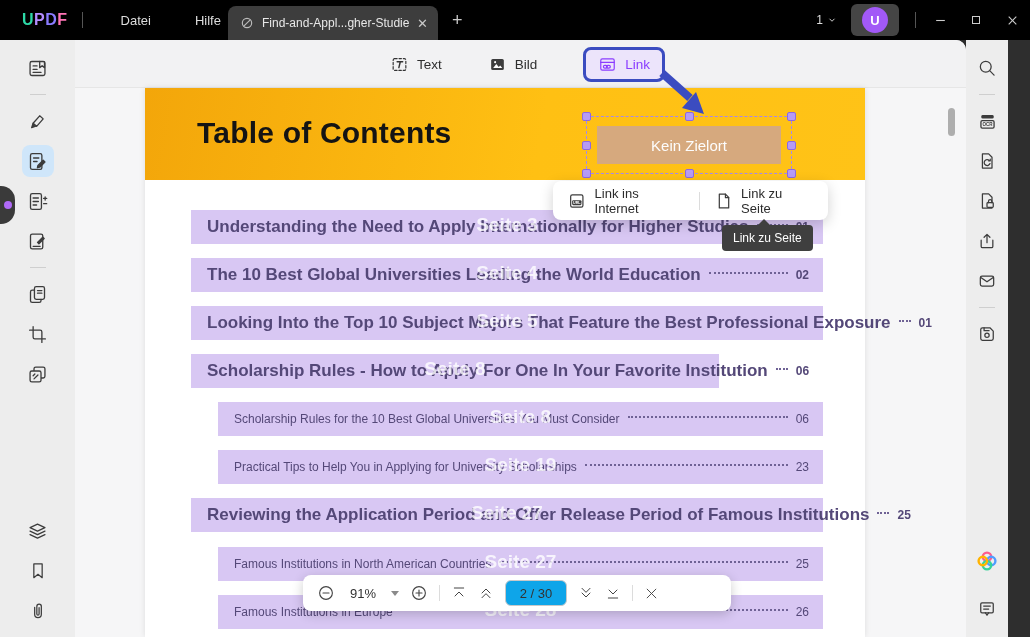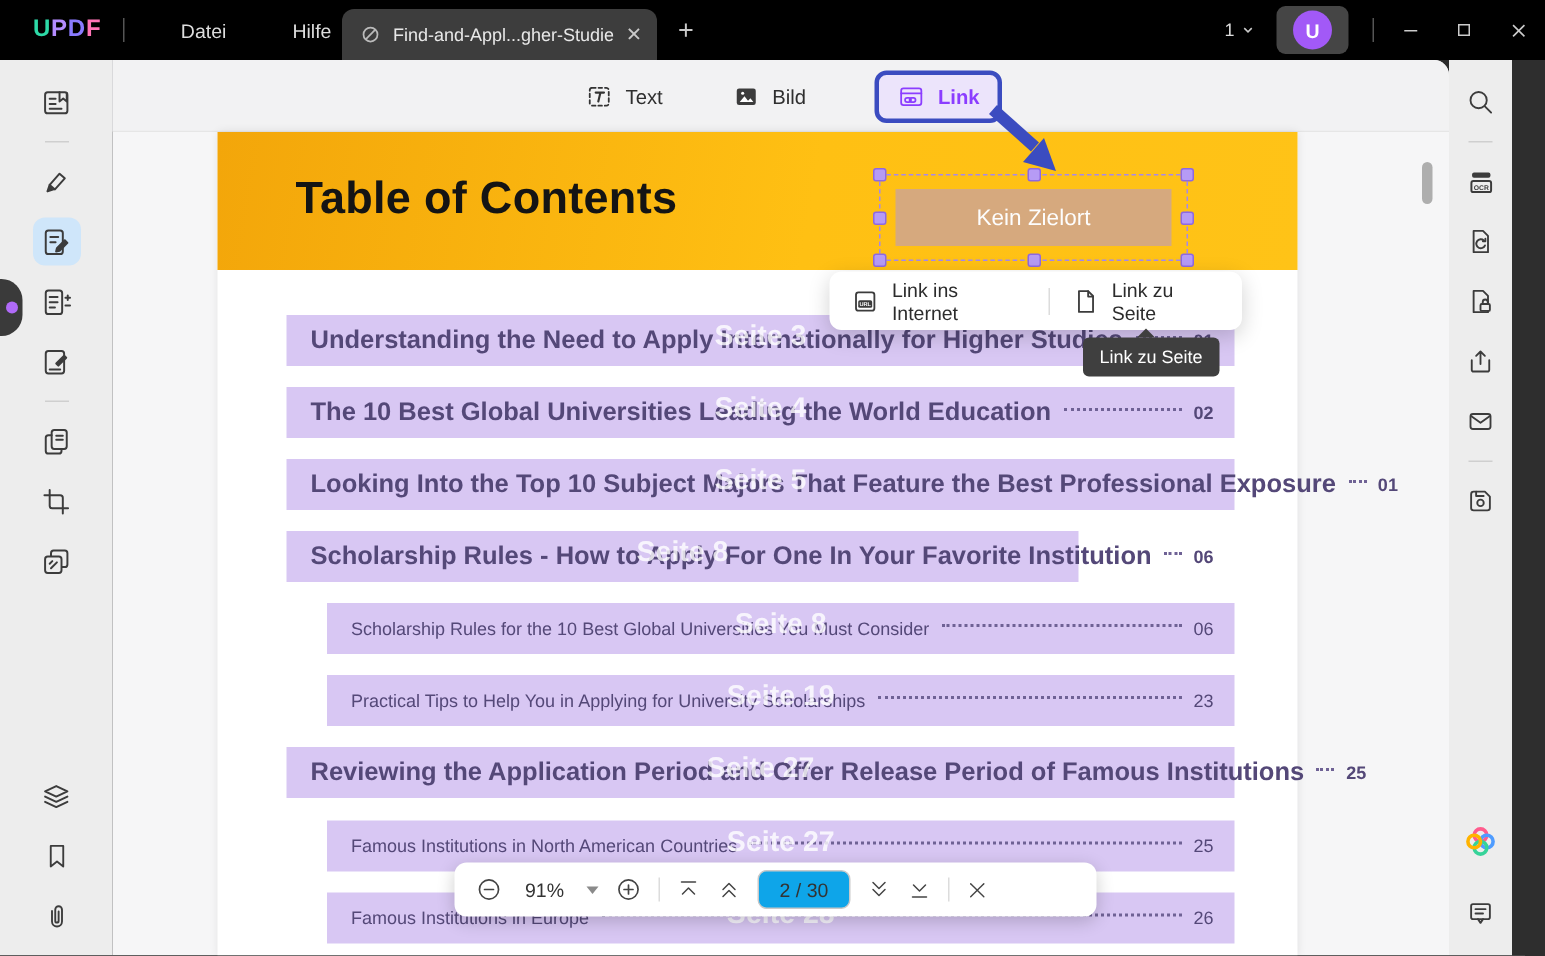--- a/index.html
+++ b/index.html
@@ -41,21 +41,21 @@
   .rs-tool { width:42px; height:34px; display:flex; align-items:center; justify-content:center; margin:3px 0; }
   .rs-col { display:flex; flex-direction:column; align-items:center; }
   .rs-bottom { position:absolute; left:0; bottom:8px; width:42px; display:flex; flex-direction:column; align-items:center; gap:8px; }
 
   
   .main { position:absolute; left:75px; top:40px; width:891px; height:597px; background:#f6f6f7; border-top-right-radius:10px; }
   .toolbar { position:absolute; left:0; top:0; width:891px; height:48px; background:#f2f2f3; border-bottom:1px solid #e6e6e6; border-top-right-radius:10px; }
   .tb-group { position:absolute; left:315px; top:0; height:48px; display:flex; align-items:center; gap:46px; }
   .tb-btn { display:flex; align-items:center; gap:8px; font-size:13.5px; color:#2f2f2f; }
   .tb-btn svg { stroke:#333; fill:none; stroke-width:1.5; stroke-linecap:round; stroke-linejoin:round; }
-  .link-btn { border:3px solid #3b4cc0; background:#ece4fb; border-radius:8px; padding:5px 12px; color:#8b3dff; font-weight:bold; }
+  .link-btn { border:3px solid #3b4cc0; background:#ece4fb; border-radius:8px; padding:5px 12px; color:#8b3dff; font-weight:normal; }
   .link-btn svg { stroke:#8b3dff; }
   .scroll-thumb { position:absolute; left:873px; top:68px; width:7px; height:28px; background:#aeaeae; border-radius:4px; }
 
   
   .page { position:absolute; left:145px; top:88px; width:720px; height:549px; background:#ffffff; box-shadow:0 0 6px rgba(0,0,0,.10); }
   .page-header { position:absolute; left:0; top:0; width:720px; height:92px; background:linear-gradient(100deg,#f3a60a 0%,#ffc013 55%,#ffc317 100%); }
   .doc-title { position:absolute; left:52px; top:28px; font-size:30px; font-weight:800; color:#141414; letter-spacing:.2px; }
 
   
   .sel-box { position:absolute; left:441px; top:28px; width:206px; height:58px; border:1.5px dashed #a488ef; }

